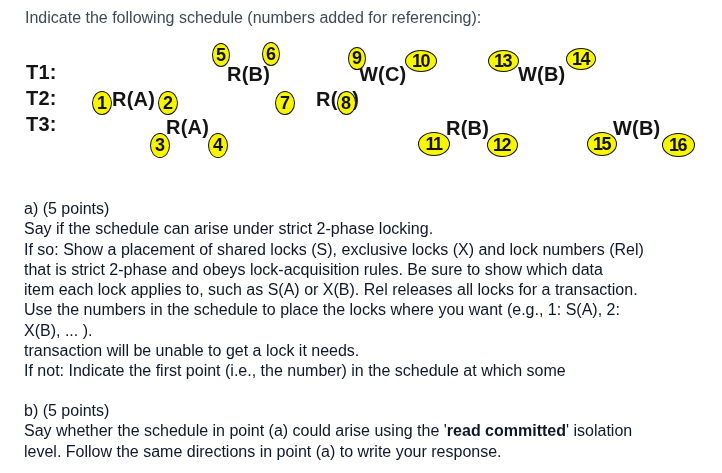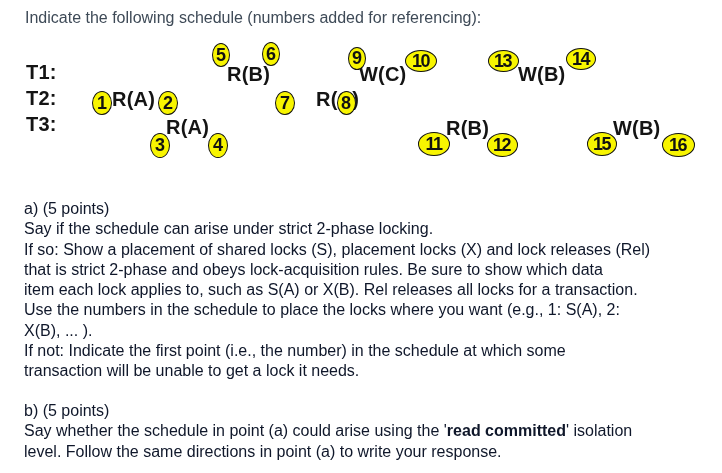--- a/index.html
+++ b/index.html
@@ -70,27 +70,27 @@
       <div class="marker two" style="left: 486.5px; top: 133px; width: 31px; height: 24px;">12</div>
       <div class="marker two" style="left: 487.5px; top: 50px; width: 31px; height: 22px;">13</div>
       <div class="marker two" style="left: 566px; top: 48px; width: 30px; height: 22px;">14</div>
       <div class="marker two" style="left: 587px; top: 132px; width: 30px; height: 24px;">15</div>
       <div class="marker two" style="left: 661.5px; top: 133px; width: 33px; height: 24px;">16</div>
     </div>
 
   <div class="section" id="section-a">
       <div class="line"><span>a) (5 points)</span></div>
       <div class="line"><span>Say if the schedule can arise under strict 2-phase locking.</span></div>
-      <div class="line"><span>If so: Show a placement of shared locks (S), placement locks (X) and lock releases (Rel)</span></div>
+      <div class="line"><span>If so: Show a placement of shared locks (S), exclusive locks (X) and lock numbers (Rel)</span></div>
       <div class="line"><span>that is strict 2-phase and obeys lock-acquisition rules. Be sure to show which data</span></div>
       <div class="line"><span>item each lock applies to, such as S(A) or X(B). Rel releases all locks for a transaction.</span></div>
       <div class="line"><span>Use the numbers in the schedule to place the locks where you want (e.g., 1: S(A), 2:</span></div>
       <div class="line"><span>X(B), ... ).</span></div>
+      <div class="line"><span>transaction will be unable to get a lock it needs.</span></div>
       <div class="line"><span>If not: Indicate the first point (i.e., the number) in the schedule at which some</span></div>
-      <div class="line"><span>transaction will be unable to get a lock it needs.</span></div>
     </div>
 
   <div class="section" id="section-b">
       <div class="line"><span>b) (5 points)</span></div>
       <div class="line"><span>Say whether the schedule in point (a) could arise using the '</span><span class="bold">read committed</span><span>' isolation</span></div>
       <div class="line"><span>level. Follow the same directions in point (a) to write your response.</span></div>
     </div>
 
 </div>
 

